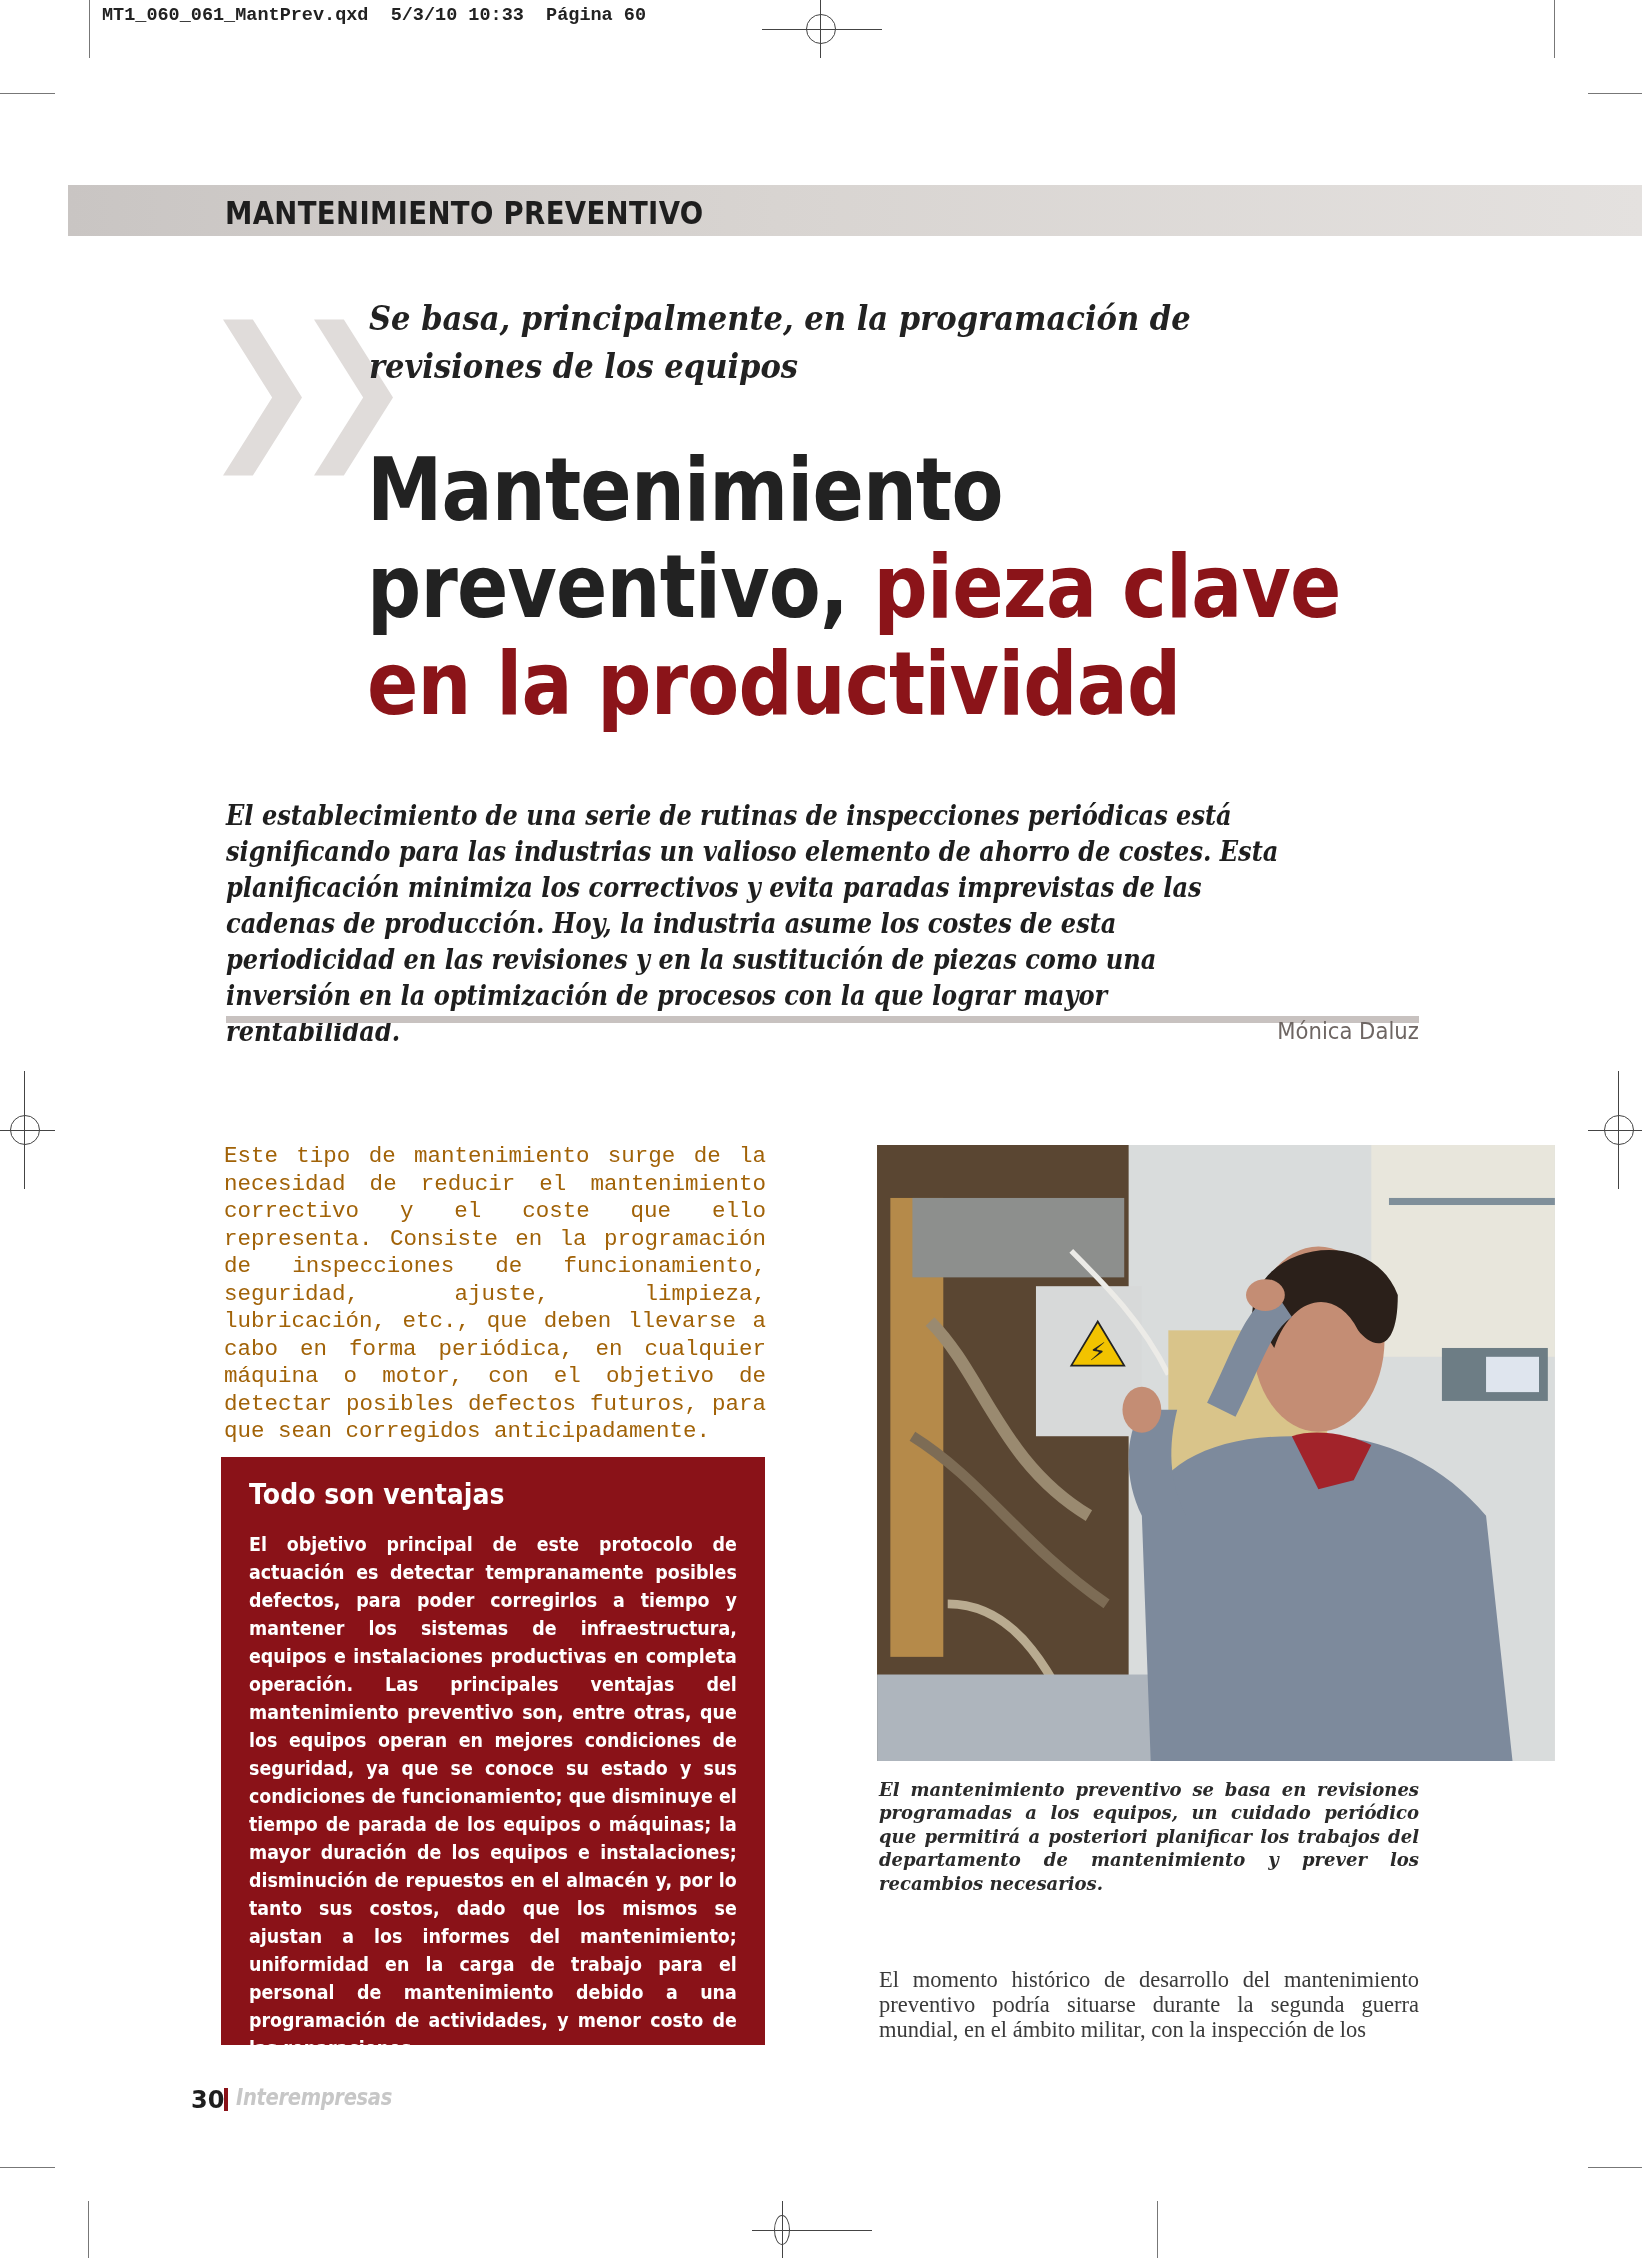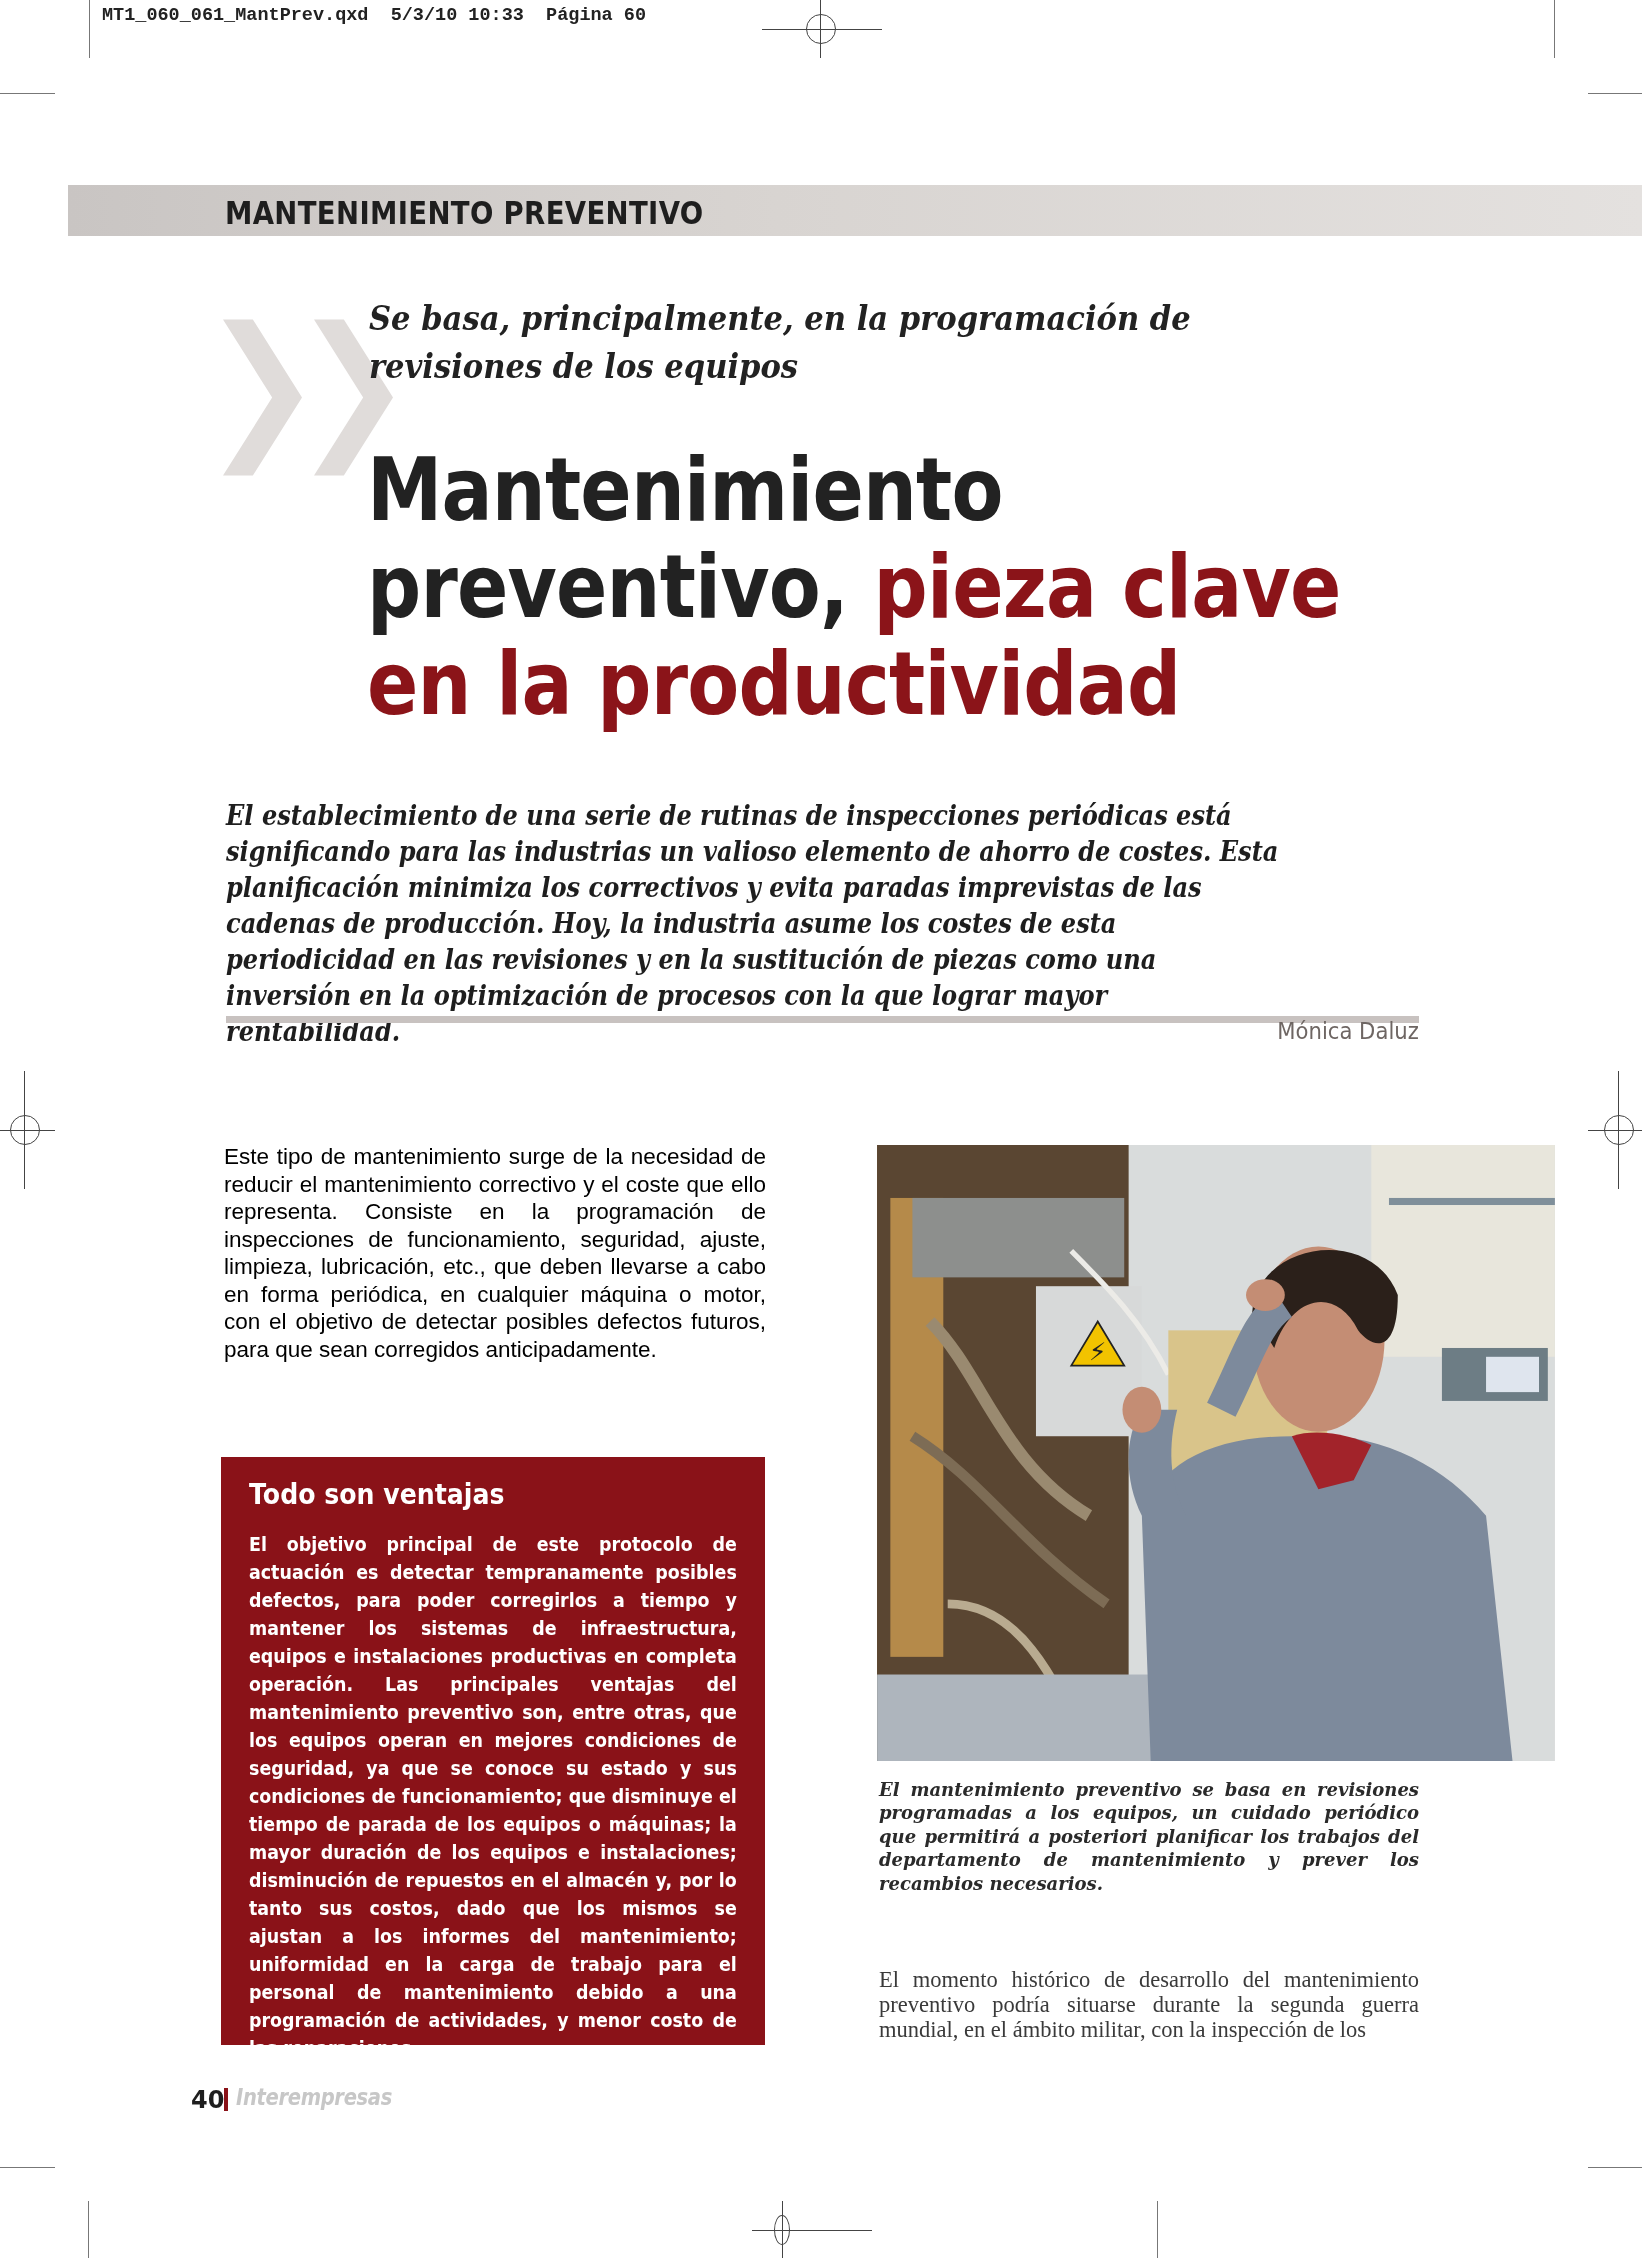--- a/index.html
+++ b/index.html
@@ -18,21 +18,21 @@
   .chev { top:319px; width:79px; height:157px; }
   .subtitle { left:369px; top:294px; width:1059px; font-family:"DejaVu Serif", serif; font-style:italic; font-weight:bold; font-size:34px; line-height:48px; color:#222; transform:scaleX(0.9); transform-origin:left top; }
 
   .title { left:367px; top:441px; width:1147px; font-family:"DejaVu Sans", sans-serif; font-weight:bold; font-size:88px; line-height:97px; color:#222; letter-spacing:-0.9px; transform:scaleX(0.86); transform-origin:left top; }
   .title .red { color:#8b1419; }
 
   .lead { left:226px; top:798px; width:1226px; font-family:"DejaVu Serif", serif; font-style:italic; font-weight:bold; font-size:28px; line-height:36px; color:#1e1e1e; transform:scaleX(0.86); transform-origin:left top; }
   .rule { left:226px; top:1016px; width:1193px; height:7px; background:#c8c2c0; }
   .byline { right:224px; top:1018px; font-family:"DejaVu Sans", sans-serif; font-size:23px; color:#6e6663; transform:scaleX(0.92); transform-origin:right top; }
 
-  .body-l { left:224px; top:1143px; width:542px; font-family:Liberation Sans, sans-serif; font-size:22.5px; line-height:27.5px; color:#000000; text-align:justify; hyphens:manual; }
+  .body-l { left:224px; top:1143px; width:542px; font-family:Liberation Mono, monospace; font-size:22.5px; line-height:27.5px; color:#a16207; text-align:justify; hyphens:manual; }
 
   .redbox { left:221px; top:1457px; width:544px; height:588px; background:#8a1218; }
   .redbox-title { left:249px; top:1478px; font-family:"DejaVu Sans", sans-serif; font-weight:bold; font-size:28px; color:#ffffff; transform:scaleX(0.9); transform-origin:left top; white-space:nowrap; }
   .redbox-body { left:249px; top:1531px; width:542px; font-family:"DejaVu Sans", sans-serif; font-weight:bold; font-size:19.4px; line-height:28px; color:#ffffff; text-align:justify; transform:scaleX(0.9); transform-origin:left top; }
 
   .photo { left:877px; top:1145px; width:678px; height:616px; overflow:hidden;
     background:linear-gradient(90deg,#7a5a3a 0%,#8b6b42 18%,#b9bec4 40%,#cfd3d6 65%,#e7e8e6 100%); }
   .caption { left:879px; top:1778px; width:540px; font-family:"DejaVu Serif", serif; font-style:italic; font-weight:bold; font-size:18px; line-height:23.4px; color:#2a2a2a; text-align:justify; transform:scaleX(1); }
   .body-r { left:879px; top:1967px; width:540px; font-family:"Liberation Serif", serif; font-size:22.5px; line-height:25px; color:#3a3a3a; text-align:justify; }
 
@@ -140,16 +140,16 @@
     <ellipse cx="300" cy="300" rx="22" ry="26" fill="#c48d74"></ellipse>
     <path d="M390,300 C420,240 430,200 460,180" stroke="#7d8a9c" stroke-width="36" fill="none"></path>
     <ellipse cx="440" cy="170" rx="22" ry="18" fill="#c48d74"></ellipse>
   </svg>
 </div>
 
 <p class="abs caption" style="margin:0;">El mantenimiento preventivo se basa en revisiones programadas a los equipos, un cuidado periódico que permitirá a posteriori planificar los trabajos del departamento de mantenimiento y prever los recambios necesarios.</p>
 
 <p class="abs body-r" style="margin:0;">El momento histórico de desarrollo del mantenimiento preventivo podría situarse durante la segunda guerra mundial, en el ámbito militar, con la inspección de los</p>
 
-<div class="abs footer-num">40</div>
+<div class="abs footer-num">30</div>
 <div class="abs footer-bar"></div>
 <div class="abs footer-logo">Interempresas</div>
 
 
 </body></html>

